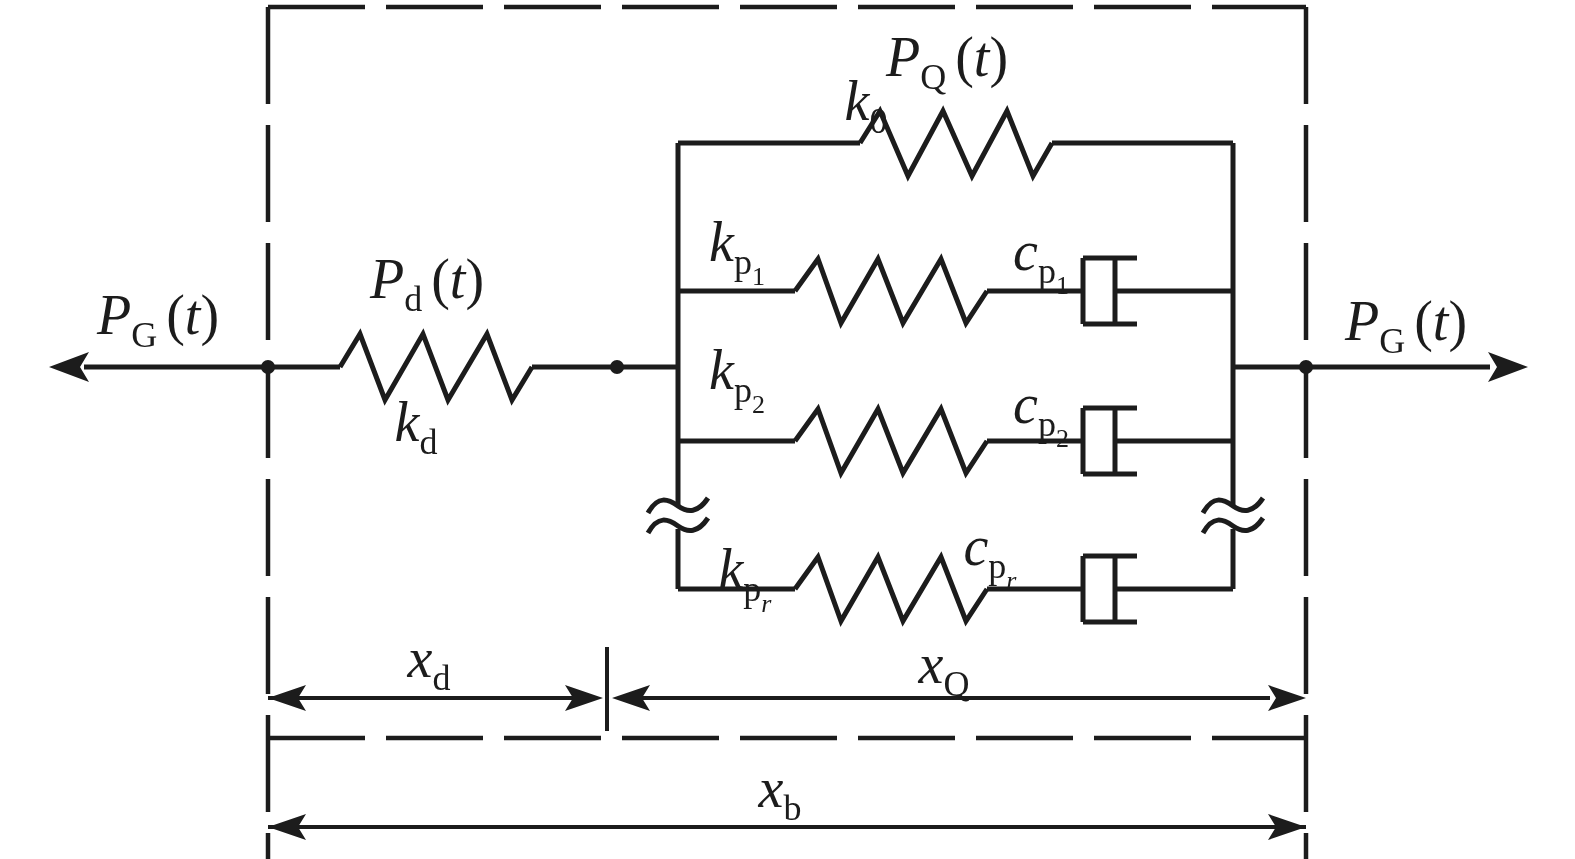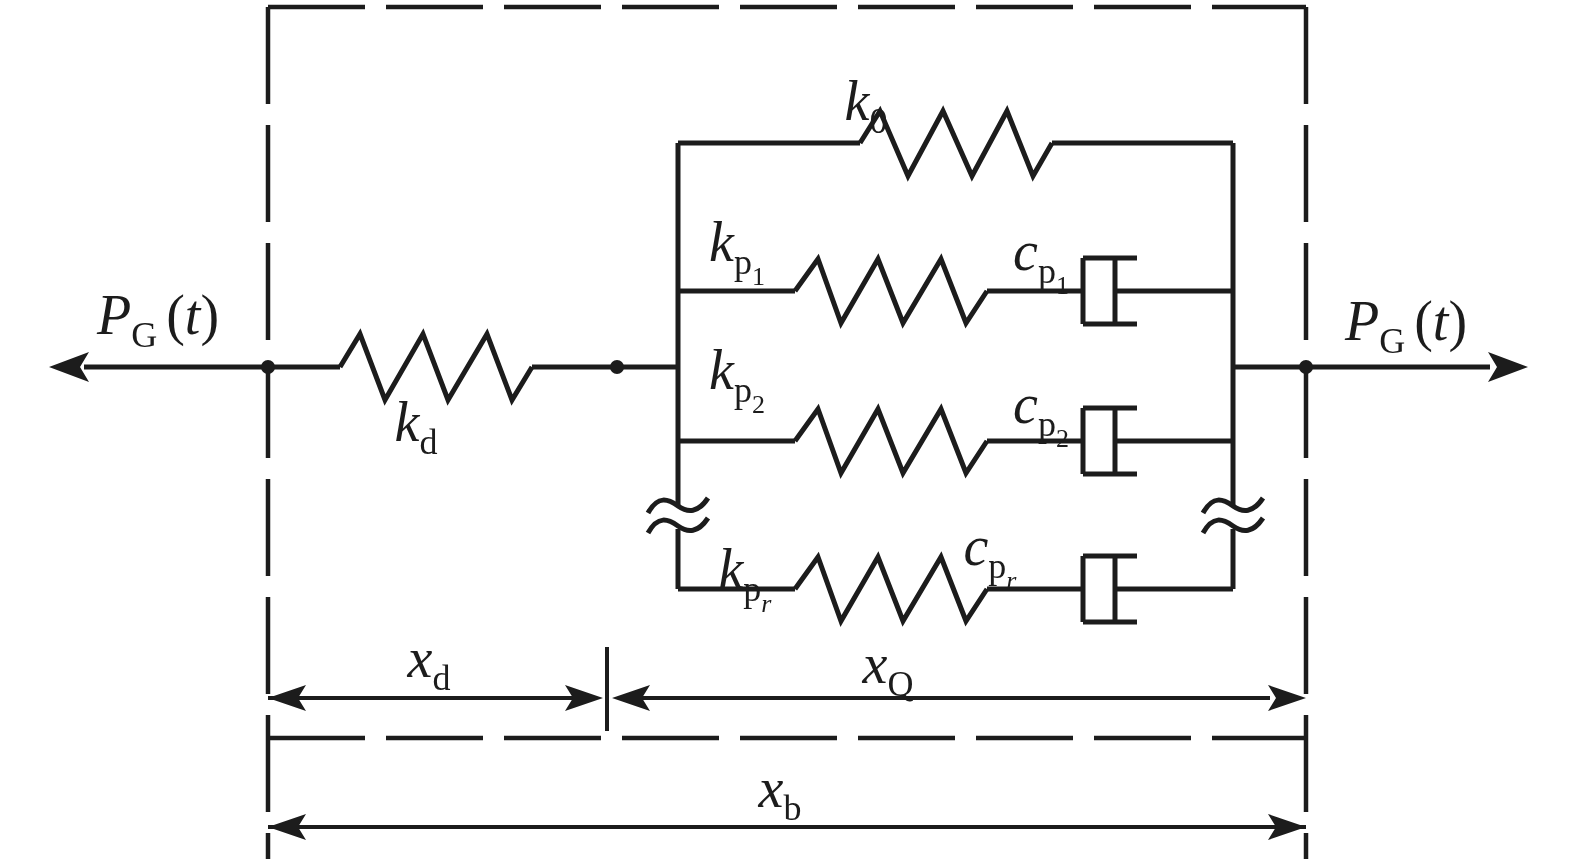--- a/index.html
+++ b/index.html
@@ -146,39 +146,41 @@
 
     <g>
       <path class="thin" d="M268,827 H1306"></path>
       <polygon class="fill" points="268,827 306,814 298,827 306,840"></polygon>
       <polygon class="fill" points="1306,827 1268,814 1276,827 1268,840"></polygon>
     </g>
   </svg>
 
   <div class="lbl" style="left:158px;top:320px"><span class="m">P</span><span class="s">G</span><span class="po">(</span><span class="v">t</span><span class="pc">)</span></div>
 
+  <div class="lbl" style="left:427px;top:284px"><span class="m">P</span><span class="s">d</span><span class="po">(</span><span class="v">t</span><span class="pc">)</span></div>
 
   <div class="lbl" style="left:416px;top:427px"><span class="m">k</span><span class="s">d</span></div>
 
+  <div class="lbl" style="left:947px;top:62px"><span class="m">P</span><span class="s">Q</span><span class="po">(</span><span class="v">t</span><span class="pc">)</span></div>
 
   <div class="lbl" style="left:866px;top:106px"><span class="m">k</span><span class="s">0</span></div>
 
   <div class="lbl" style="left:737px;top:252px"><span class="m">k</span><span class="s">p</span><span class="ss">1</span></div>
 
   <div class="lbl" style="left:1041px;top:261px"><span class="m">c</span><span class="s">p</span><span class="ss">1</span></div>
 
   <div class="lbl" style="left:737px;top:380px"><span class="m">k</span><span class="s">p</span><span class="ss">2</span></div>
 
   <div class="lbl" style="left:1041px;top:414px"><span class="m">c</span><span class="s">p</span><span class="ss">2</span></div>
 
   <div class="lbl" style="left:745px;top:579px"><span class="m">k</span><span class="s">p</span><span class="ssi">r</span></div>
 
   <div class="lbl" style="left:990px;top:556px"><span class="m">c</span><span class="s">p</span><span class="ssi">r</span></div>
 
   <div class="lbl" style="left:1406px;top:326px"><span class="m">P</span><span class="s">G</span><span class="po">(</span><span class="v">t</span><span class="pc">)</span></div>
 
   <div class="lbl" style="left:429px;top:663px"><span class="m">x</span><span class="s">d</span></div>
 
-  <div class="lbl" style="left:888px;top:669px"><span class="m">x</span><span class="s">Q</span></div>
+  <div class="lbl" style="left:944px;top:669px"><span class="m">x</span><span class="s">Q</span></div>
 
   <div class="lbl" style="left:780px;top:793px"><span class="m">x</span><span class="s">b</span></div>
 
 </div>
 
 </body></html>

